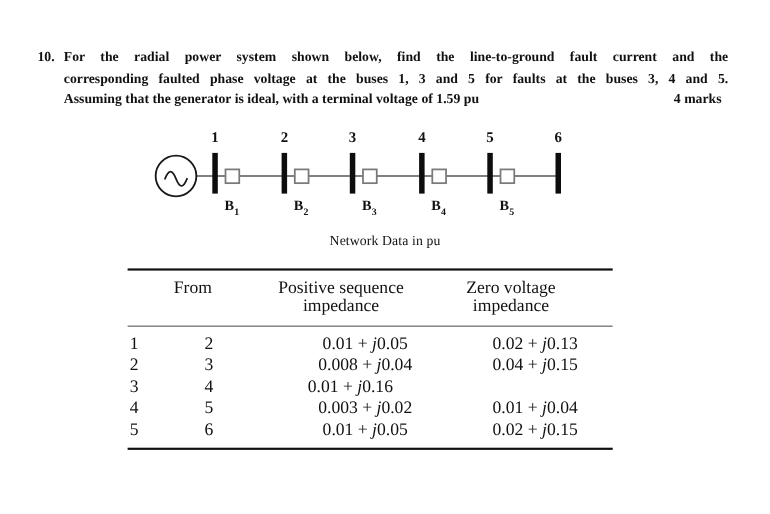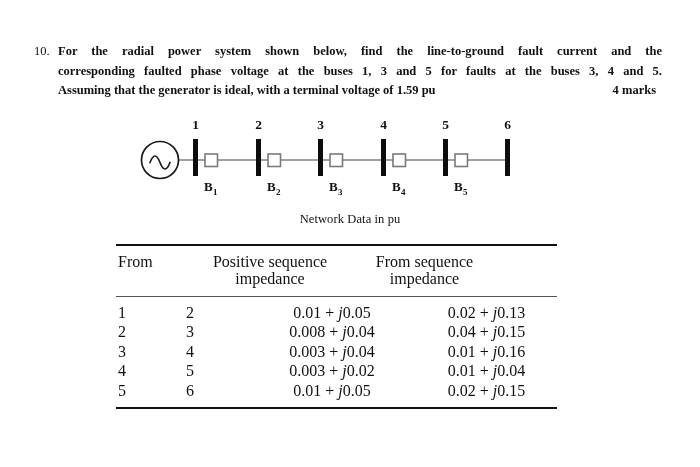--- a/index.html
+++ b/index.html
@@ -26,21 +26,21 @@
   }
   .q-row {
     display: flex;
     align-items: flex-start;
   }
   .q-number {
     width: 24px;
     flex: 0 0 24px;
     font-size: 12.5px;
     line-height: 19.5px;
-    font-weight: normal;
+    font-weight: bold;
     text-align: left;
   }
   .q-body {
     flex: 1 1 auto;
     font-size: 12.5px;
     line-height: 19.5px;
     font-weight: bold;
     text-align: justify;
   }
   .q-line {
@@ -121,21 +121,21 @@
   .rule-bot {
     height: 2px;
     background: #111111;
     width: 441px;
   }
   .hdr-row {
     display: flex;
     padding-top: 7px;
     padding-bottom: 9px;
   }
-  .hdr-from  { width: 68px;  text-align: left;   padding-left: 2px; }
+  .hdr-from  { width: 68px;  text-align: left;   padding-left: 2px; margin-left: 40px; }
   .hdr-to    { width: 62px;  text-align: left;   }
   .hdr-pos   { width: 168px; text-align: center; }
   .hdr-zero  { width: 141px; text-align: center; }
   .hdr-l1 { display: block; line-height: 17px; }
   .hdr-l2 { display: block; line-height: 17px; }
 
   .body-rows { padding-top: 6px; padding-bottom: 7px; }
   .drow {
     display: flex;
     line-height: 19.4px;
@@ -226,21 +226,21 @@
 
   <div class="rule-top"></div>
 
   <div class="hdr-row">
     <div class="hdr-from">From</div>
     <div class="hdr-pos">
       <span class="hdr-l1">Positive sequence</span>
       <span class="hdr-l2">impedance</span>
     </div>
     <div class="hdr-zero">
-      <span class="hdr-l1">From sequence</span>
+      <span class="hdr-l1">Zero voltage</span>
       <span class="hdr-l2">impedance</span>
     </div>
   </div>
 
   <div class="rule-mid"></div>
 
   <div class="body-rows">
 
     <div class="drow">
       <div class="c-from">1</div>
@@ -252,21 +252,20 @@
     <div class="drow">
       <div class="c-from">2</div>
       <div class="c-to">3</div>
       <div class="c-pos"><span class="num">0.008</span> <span>+</span> <span class="jsym">j</span><span class="num">0.04</span></div>
       <div class="c-zero"><span class="num">0.04</span> <span>+</span> <span class="jsym">j</span><span class="num">0.15</span></div>
     </div>
 
     <div class="drow">
       <div class="c-from">3</div>
       <div class="c-to">4</div>
-      <div class="c-pos"><span class="num">0.003</span> <span>+</span> <span class="jsym">j</span><span class="num">0.04</span></div>
       <div class="c-zero"><span class="num">0.01</span> <span>+</span> <span class="jsym">j</span><span class="num">0.16</span></div>
     </div>
 
     <div class="drow">
       <div class="c-from">4</div>
       <div class="c-to">5</div>
       <div class="c-pos"><span class="num">0.003</span> <span>+</span> <span class="jsym">j</span><span class="num">0.02</span></div>
       <div class="c-zero"><span class="num">0.01</span> <span>+</span> <span class="jsym">j</span><span class="num">0.04</span></div>
     </div>
 

